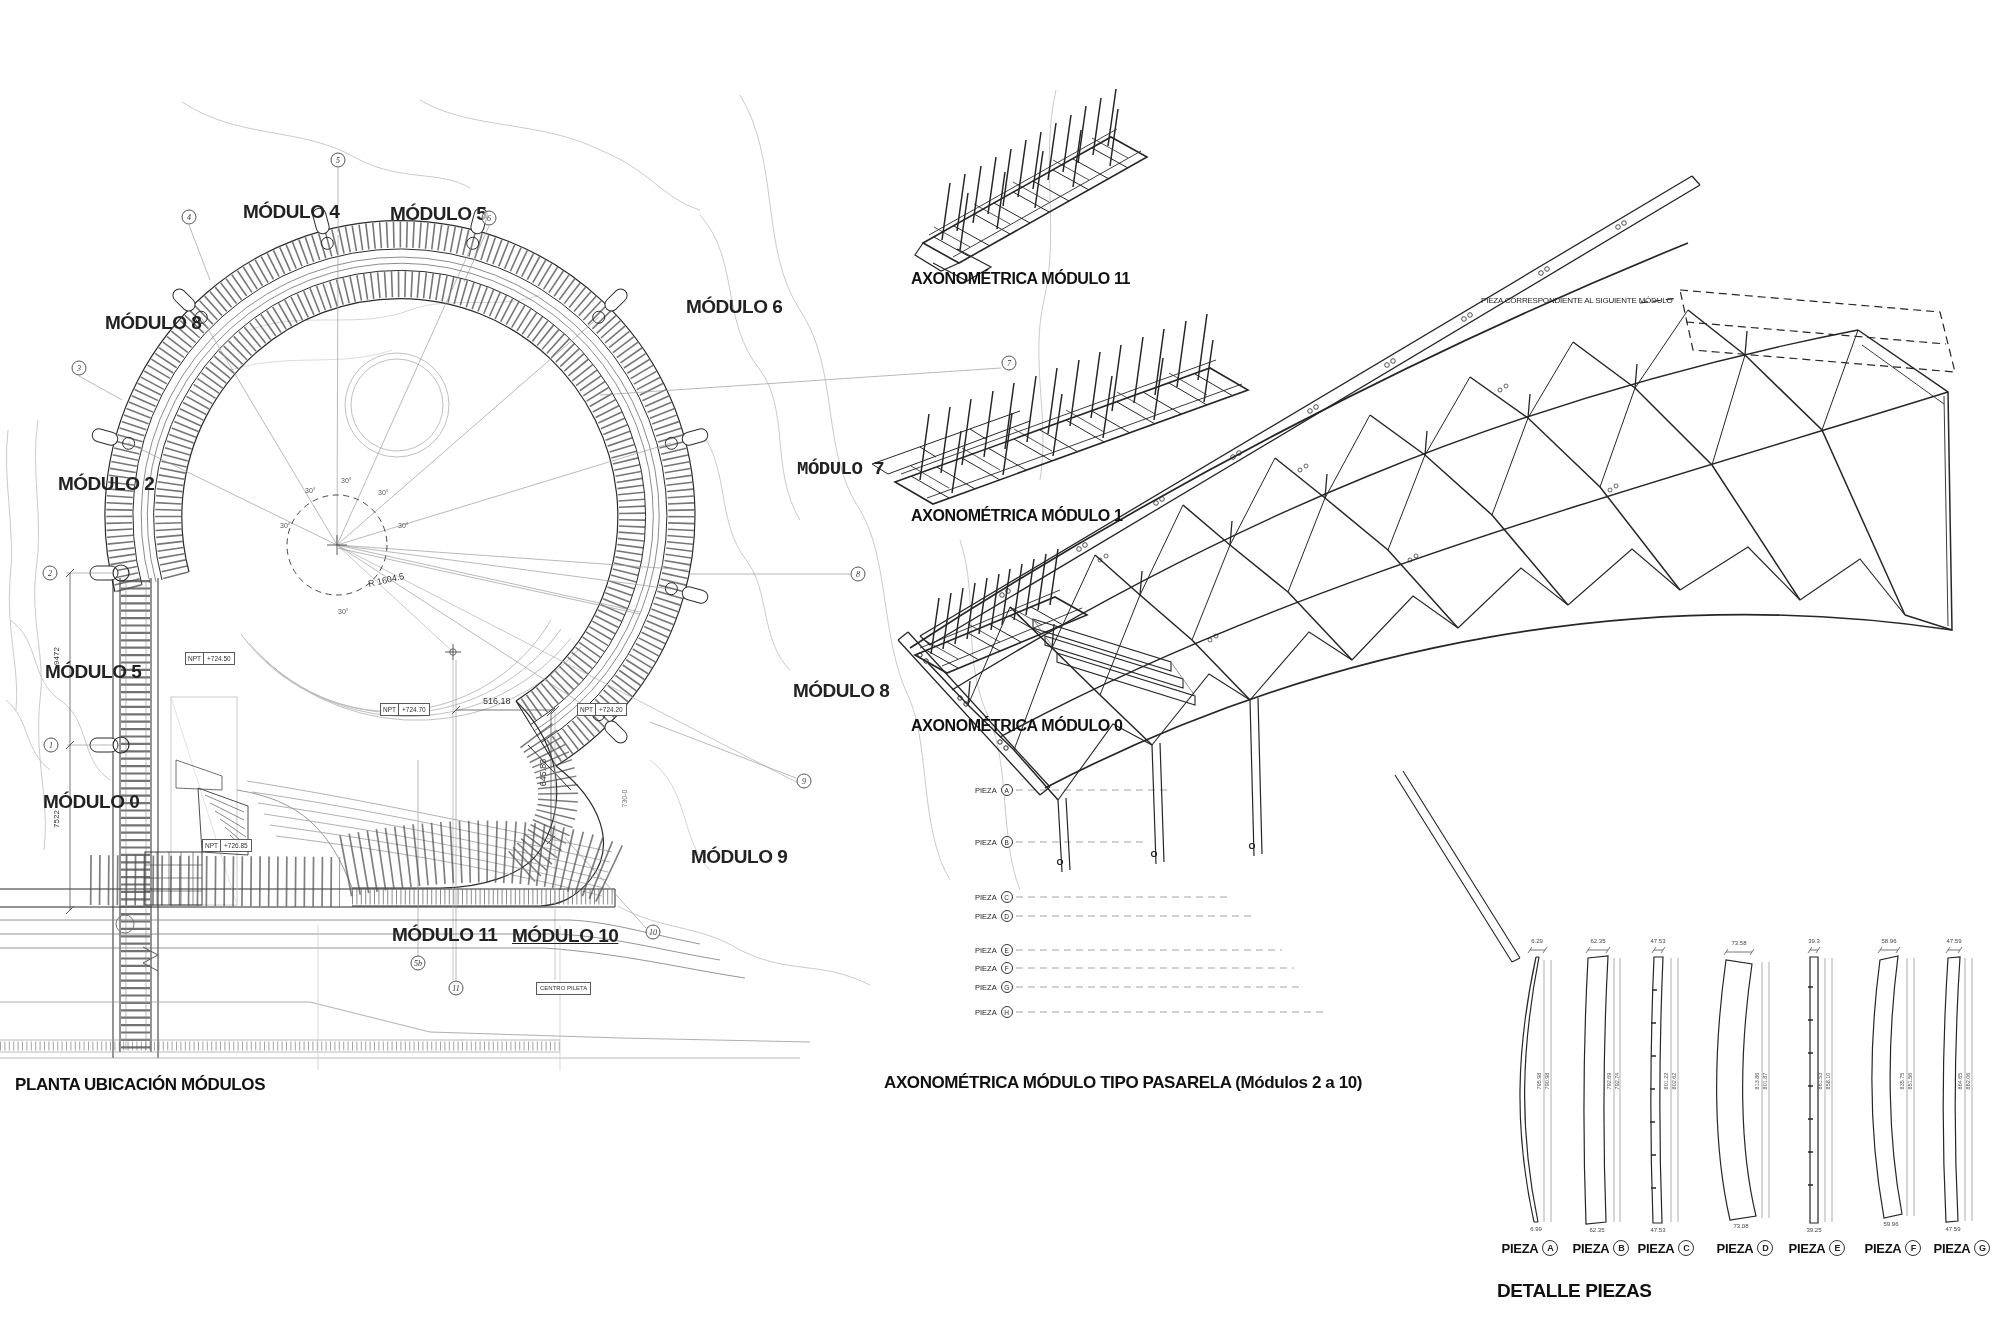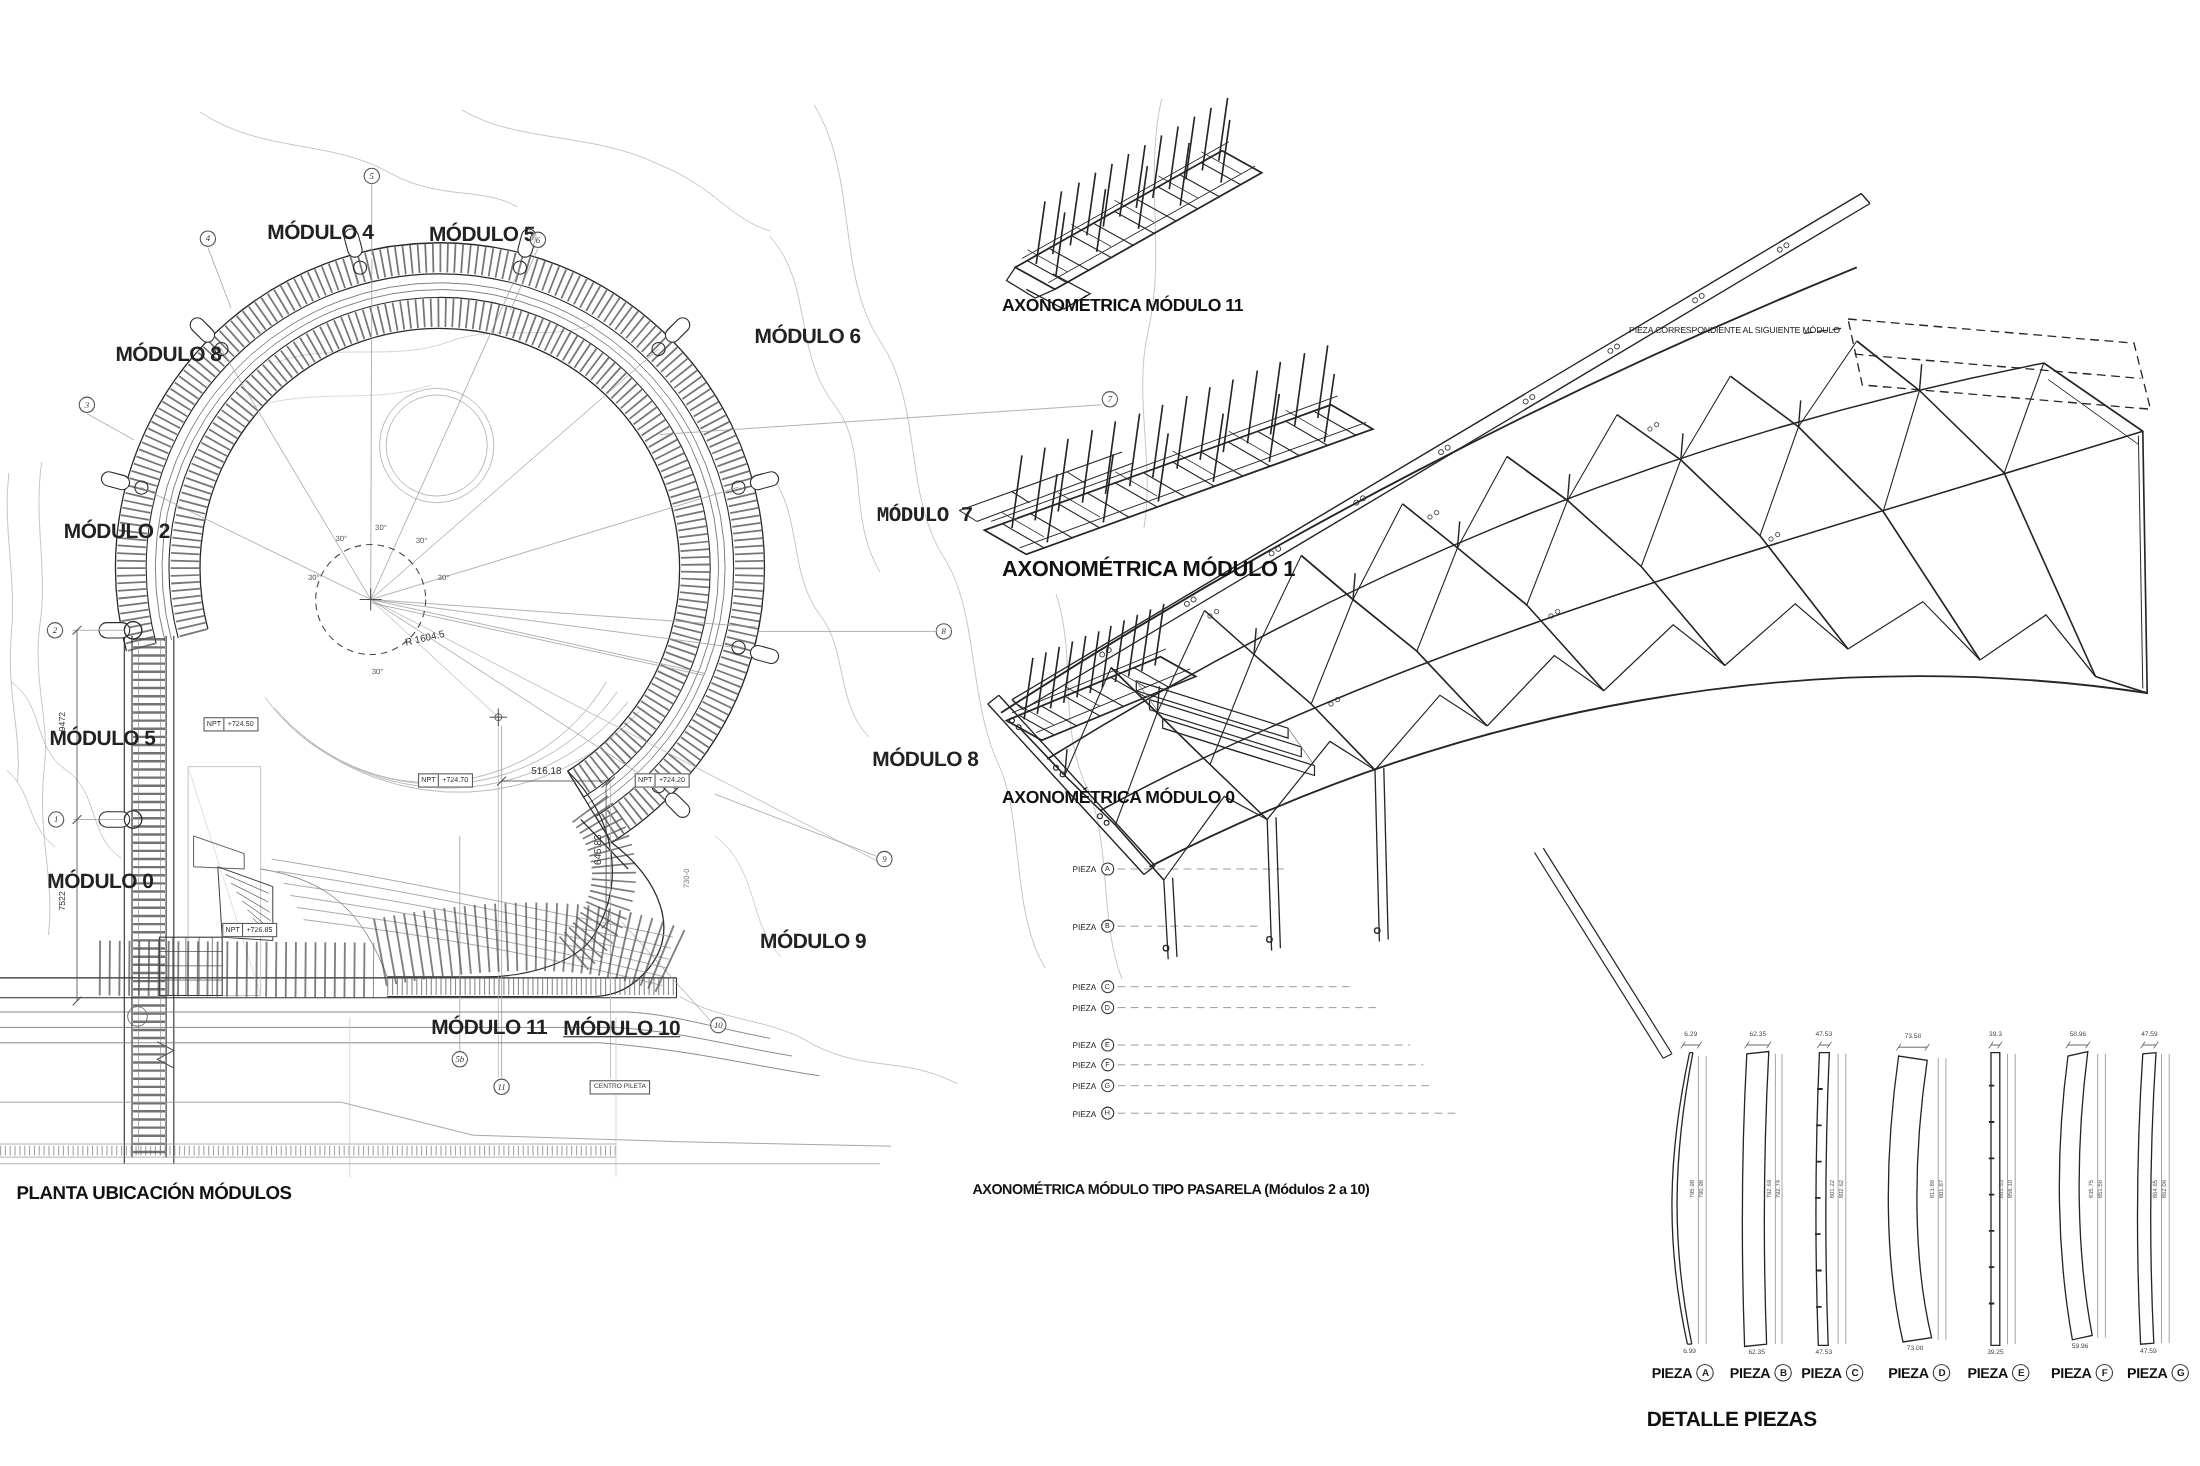--- a/index.html
+++ b/index.html
@@ -337,23 +337,23 @@
     <path d="M1907,958 L1907,1216 M1914,958 L1914,1216"></path>
     <path d="M1965,958 L1965,1221 M1972,958 L1972,1221"></path>
 
     <path d="M1530,950 L1545,950 M1588,950 L1608,950 M1654,950 L1663,950 M1726,952 L1752,952 M1810,950 L1818,950 M1880,950 L1898,950 M1948,950 L1960,950" stroke="#555" stroke-width="0.8"></path>
     <path d="M1528,953 L1532,947 M1543,953 L1547,947 M1586,953 L1590,947 M1606,953 L1610,947 M1652,953 L1656,947 M1661,953 L1665,947 M1724,955 L1728,949 M1750,955 L1754,949 M1808,953 L1812,947 M1816,953 L1820,947 M1878,953 L1882,947 M1896,953 L1900,947 M1946,953 L1950,947 M1958,953 L1962,947" stroke="#555" stroke-width="0.8"></path>
   </g>
 </svg>
 
 <div class="abs cap" style="left:15px;top:1076px;font-size:17px;">PLANTA UBICACIÓN MÓDULOS</div>
 <div class="abs cap" style="left:911px;top:271px;font-size:16px;">AXONOMÉTRICA MÓDULO 11</div>
-<div class="abs cap" style="left:911px;top:508px;font-size:20px;">AXONOMÉTRICA MÓDULO 1</div>
+<div class="abs cap" style="left:911px;top:508px;font-size:16px;">AXONOMÉTRICA MÓDULO 1</div>
 <div class="abs cap" style="left:911px;top:718px;font-size:16px;">AXONOMÉTRICA MÓDULO 0</div>
-<div class="abs cap" style="left:884px;top:1074px;font-size:13px;">AXONOMÉTRICA MÓDULO TIPO PASARELA (Módulos 2 a 10)</div>
+<div class="abs cap" style="left:884px;top:1074px;font-size:17px;">AXONOMÉTRICA MÓDULO TIPO PASARELA (Módulos 2 a 10)</div>
 <div class="abs cap" style="left:1497px;top:1281px;font-size:19px;">DETALLE PIEZAS</div>
 <div class="abs note" style="left:1481px;top:297px;">PIEZA CORRESPONDIENTE AL SIGUIENTE MÓDULO</div>
 
 <div class="abs lbl" style="left:43px;top:792px;">MÓDULO 0</div>
 <div class="abs lbl" style="left:45px;top:662px;">MÓDULO 5</div>
 <div class="abs lbl" style="left:58px;top:474px;">MÓDULO 2</div>
 <div class="abs lbl" style="left:105px;top:313px;">MÓDULO 8</div>
 <div class="abs lbl" style="left:243px;top:202px;">MÓDULO 4</div>
 <div class="abs lbl" style="left:390px;top:204px;">MÓDULO 5</div>
 <div class="abs lbl" style="left:686px;top:297px;">MÓDULO 6</div>

